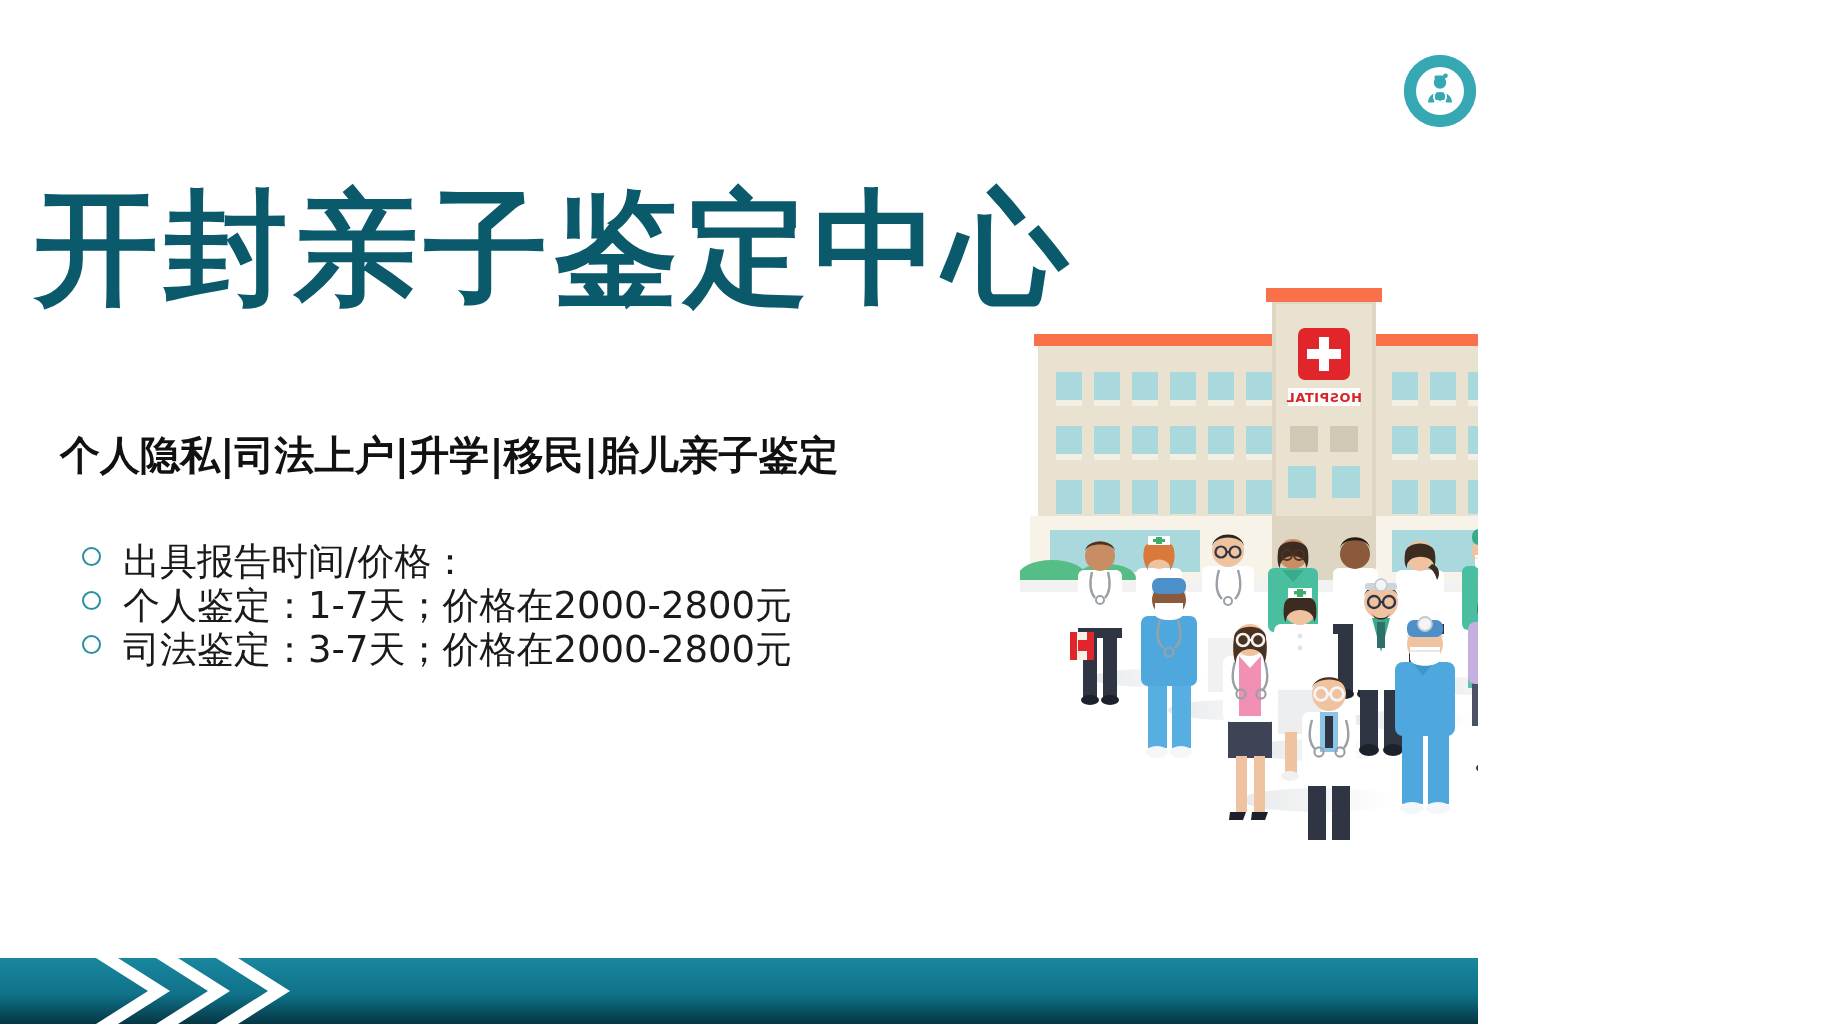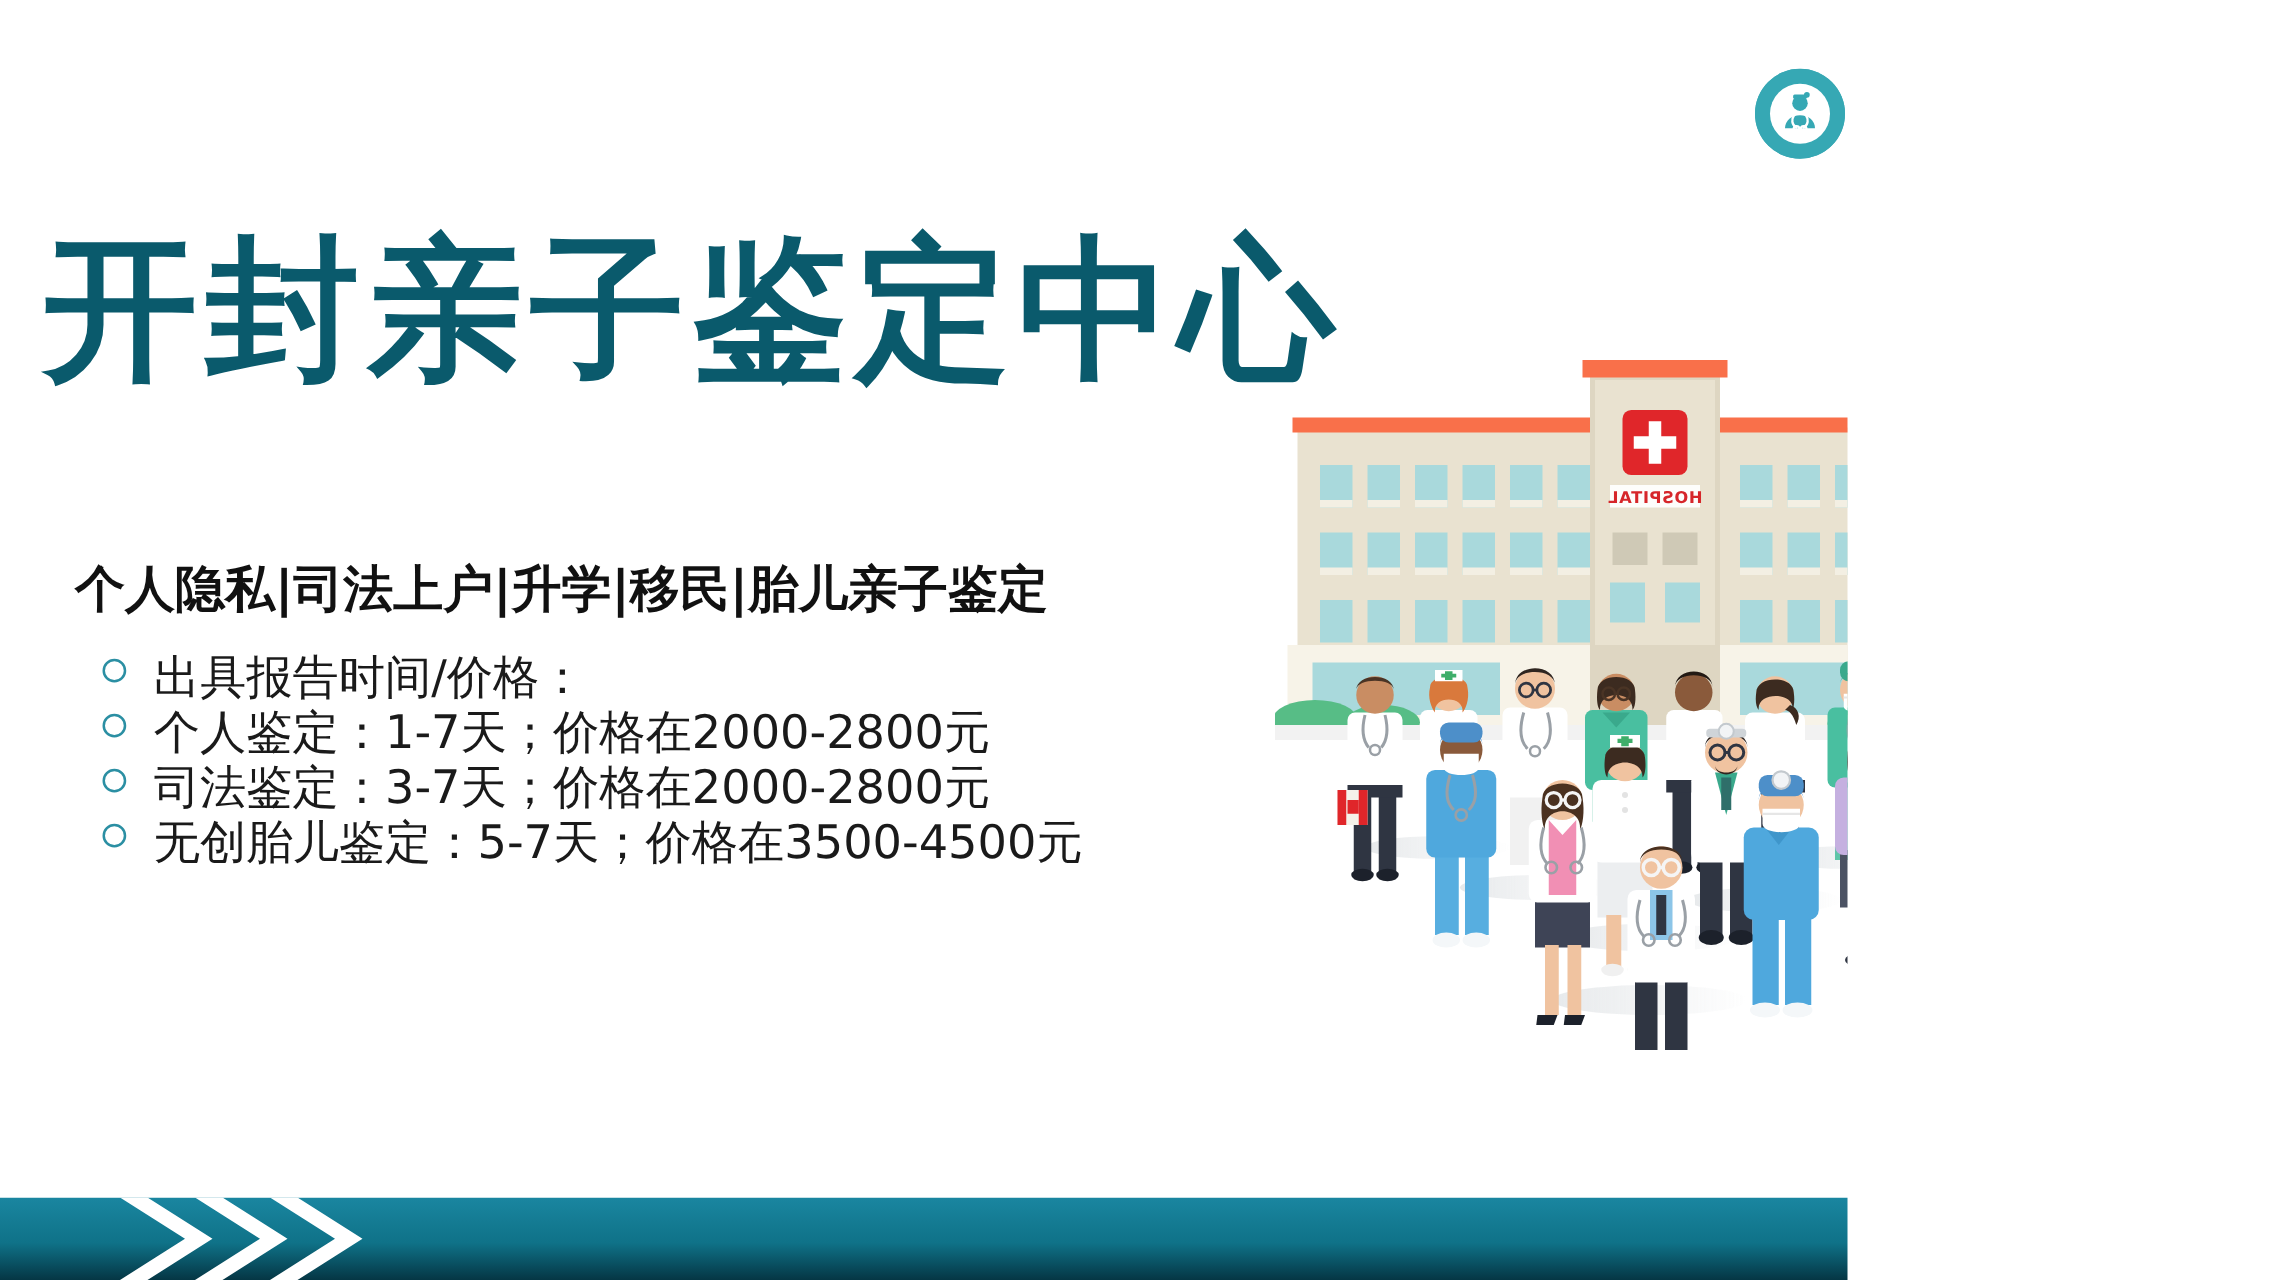--- a/index.html
+++ b/index.html
@@ -49,34 +49,34 @@
     letter-spacing: 6px;
     color: #0a5a6c;
     white-space: nowrap;
     font-family: "DejaVu Sans", "Liberation Sans", sans-serif;
   }
 
   
   .subtitle {
     position: absolute;
     left: 60px;
-    top: 444px;
+    top: 428px;
     font-size: 40px;
     font-weight: 700;
     color: #111111;
     letter-spacing: 0px;
     white-space: nowrap;
     font-family: "DejaVu Sans", "Liberation Sans", sans-serif;
   }
 
   
   .bullets {
     position: absolute;
     left: 82px;
-    top: 520px;
+    top: 540px;
     margin: 0;
     padding: 0;
     list-style: none;
   }
   .bullet-item {
     display: flex;
     align-items: baseline;
     font-size: 37px;
     line-height: 44px;
     color: #1a1a1a;
@@ -195,24 +195,20 @@
       <span class="bullet-marker"></span>
       <span>出具报告时间/价格：</span>
     </li>
     <li class="bullet-item">
       <span class="bullet-marker"></span>
       <span>个人鉴定：1-7天；价格在2000-2800元</span>
     </li>
     <li class="bullet-item">
       <span class="bullet-marker"></span>
       <span>司法鉴定：3-7天；价格在2000-2800元</span>
-    </li>
-    <li class="bullet-item">
-      <span class="bullet-marker"></span>
-      <span>无创胎儿鉴定：5-7天；价格在3500-4500元</span>
     </li>
   </ul>
 
   <div class="illustration">
     <svg viewBox="0 0 560 560" aria-hidden="true">
       <defs>
         <clipPath id="slideclip">
             <rect x="0" y="0" width="560" height="560"></rect>
           </clipPath>
         <linearGradient id="shadowgrad" x1="0" y1="0" x2="1" y2="0">

